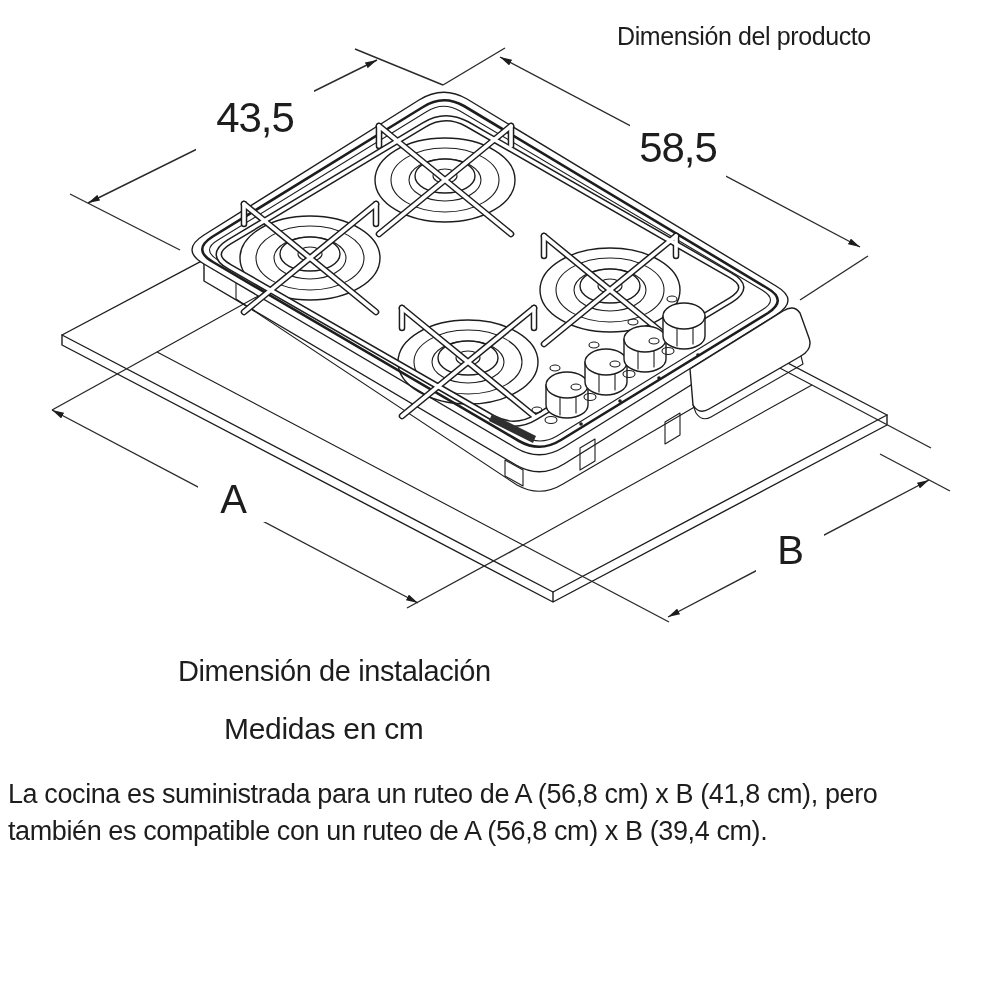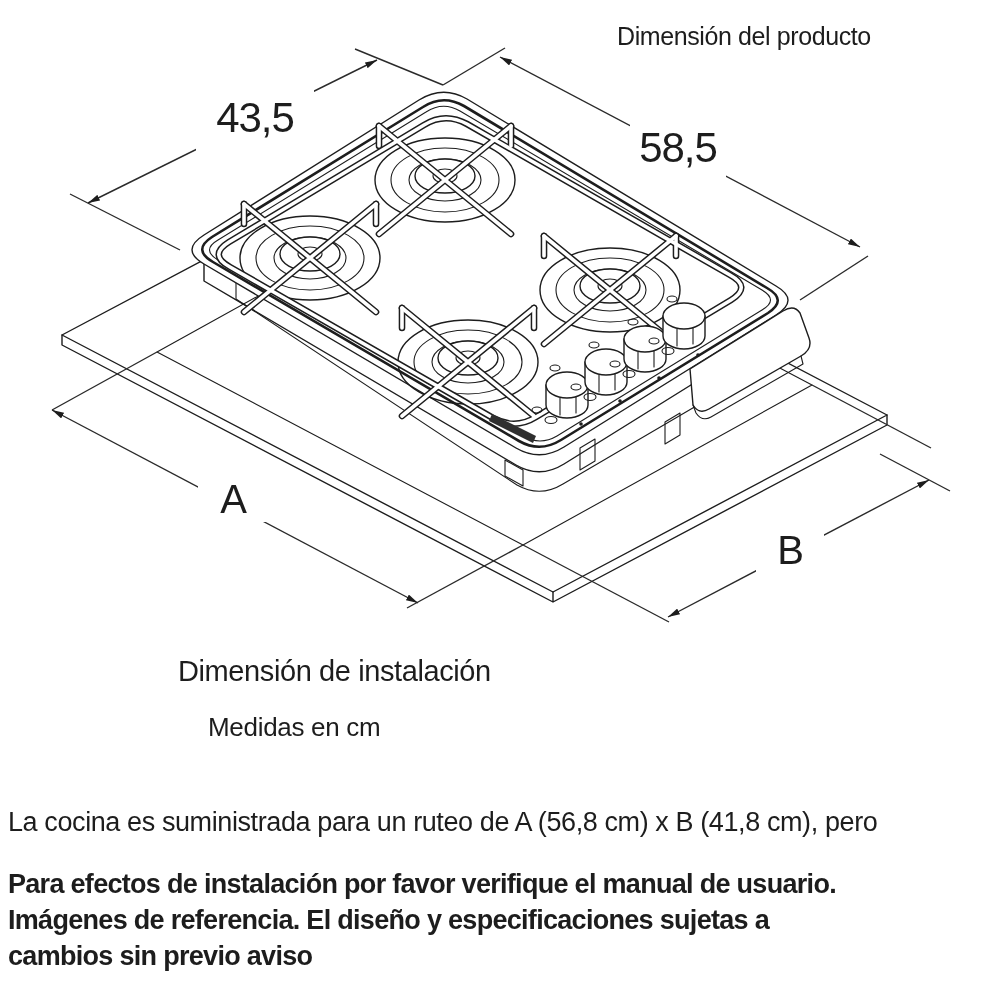--- a/index.html
+++ b/index.html
@@ -1,22 +1,22 @@
 <!DOCTYPE html>
 <html><head>
 <meta charset="utf-8">
 <style>
   html,body{margin:0;padding:0;background:#fff;}
   .stage{position:relative;width:1000px;height:1000px;background:#fff;overflow:hidden;
          font-family:"Liberation Sans", sans-serif;color:#1d1d1d;}
   .stage svg{position:absolute;left:0;top:0;}
   .h-product{position:absolute;left:617px;top:22px;font-size:25px;letter-spacing:-0.4px;white-space:nowrap;}
   .h-install{position:absolute;left:178px;top:655px;font-size:29px;letter-spacing:-0.4px;white-space:nowrap;}
-  .h-medidas{position:absolute;left:208px;top:712px;font-size:26px;letter-spacing:-0.3px;white-space:nowrap;}
-  .p-routing{position:absolute;left:8px;top:776px;font-size:27px;line-height:37px;letter-spacing:-0.4px;white-space:nowrap;margin-top:28px;}
+  .h-medidas{position:absolute;left:224px;top:712px;font-size:30px;letter-spacing:-0.3px;white-space:nowrap;}
+  .p-routing{position:absolute;left:8px;top:776px;font-size:27px;line-height:37px;letter-spacing:-0.4px;white-space:nowrap;}
   .p-disclaimer{position:absolute;left:8px;top:866px;font-size:27px;line-height:36px;font-weight:bold;letter-spacing:-0.7px;white-space:nowrap;}
   .drawline{stroke:#1d1d1d;fill:none;stroke-width:1.4;stroke-linejoin:round;stroke-linecap:round;}
   .heavy{stroke-width:2.6;}
   .thin{stroke-width:1.1;}
   .whitefill{fill:#ffffff;}
   .dimline{stroke:#2a2a2a;fill:none;stroke-width:1.4;}
   .tube-dark{stroke:#1d1d1d;fill:none;stroke-width:6.6;stroke-linejoin:round;stroke-linecap:round;}
   .tube-lite{stroke:#ffffff;fill:none;stroke-width:3.6;stroke-linejoin:round;stroke-linecap:round;}
   .dimtext{font-family:"Liberation Sans", sans-serif;fill:#1d1d1d;letter-spacing:-1px;}
   .num{font-size:42px;}
@@ -192,21 +192,17 @@
   </svg>
 
   <div class="h-product">Dimensión del producto</div>
 
   <div class="h-install">Dimensión de instalación</div>
 
   <div class="h-medidas">Medidas en cm</div>
 
   <div class="p-routing">
     <div>La cocina es suministrada para un ruteo de A (56,8 cm) x B (41,8 cm), pero</div>
+    <div>también es compatible con un ruteo de A (56,8 cm) x B (39,4 cm).</div>
   </div>
 
-  <div class="p-disclaimer">
-    <div>Para efectos de instalación por favor verifique el manual de usuario.</div>
-    <div>Imágenes de referencia. El diseño y especificaciones sujetas a</div>
-    <div>cambios sin previo aviso</div>
-  </div>
 
 </div>
 
 </body></html>

